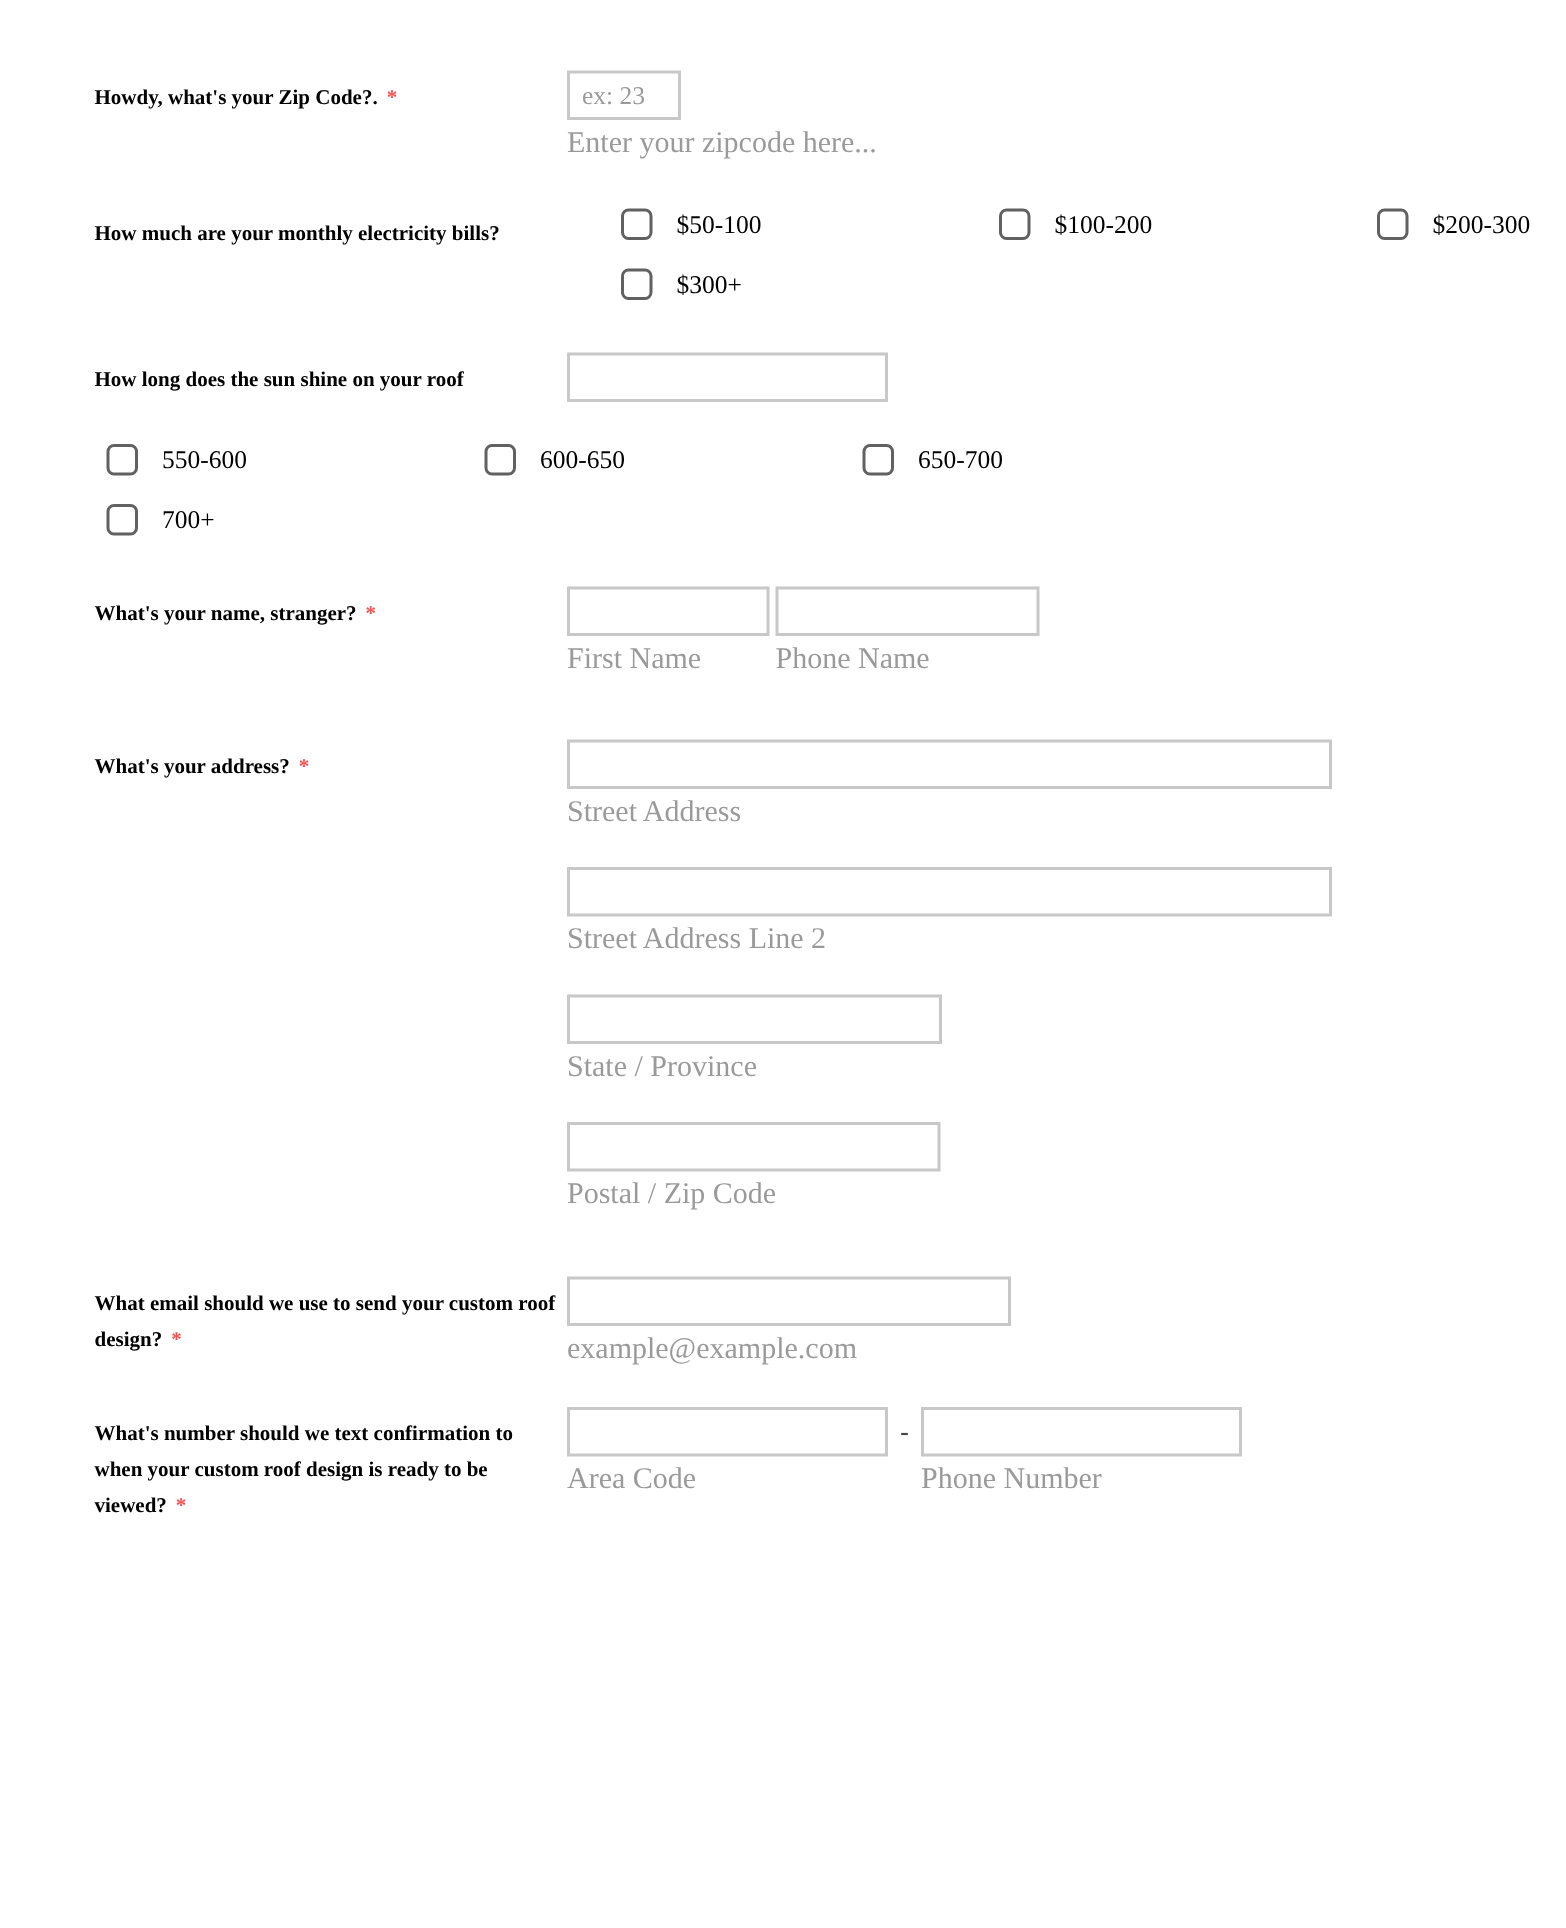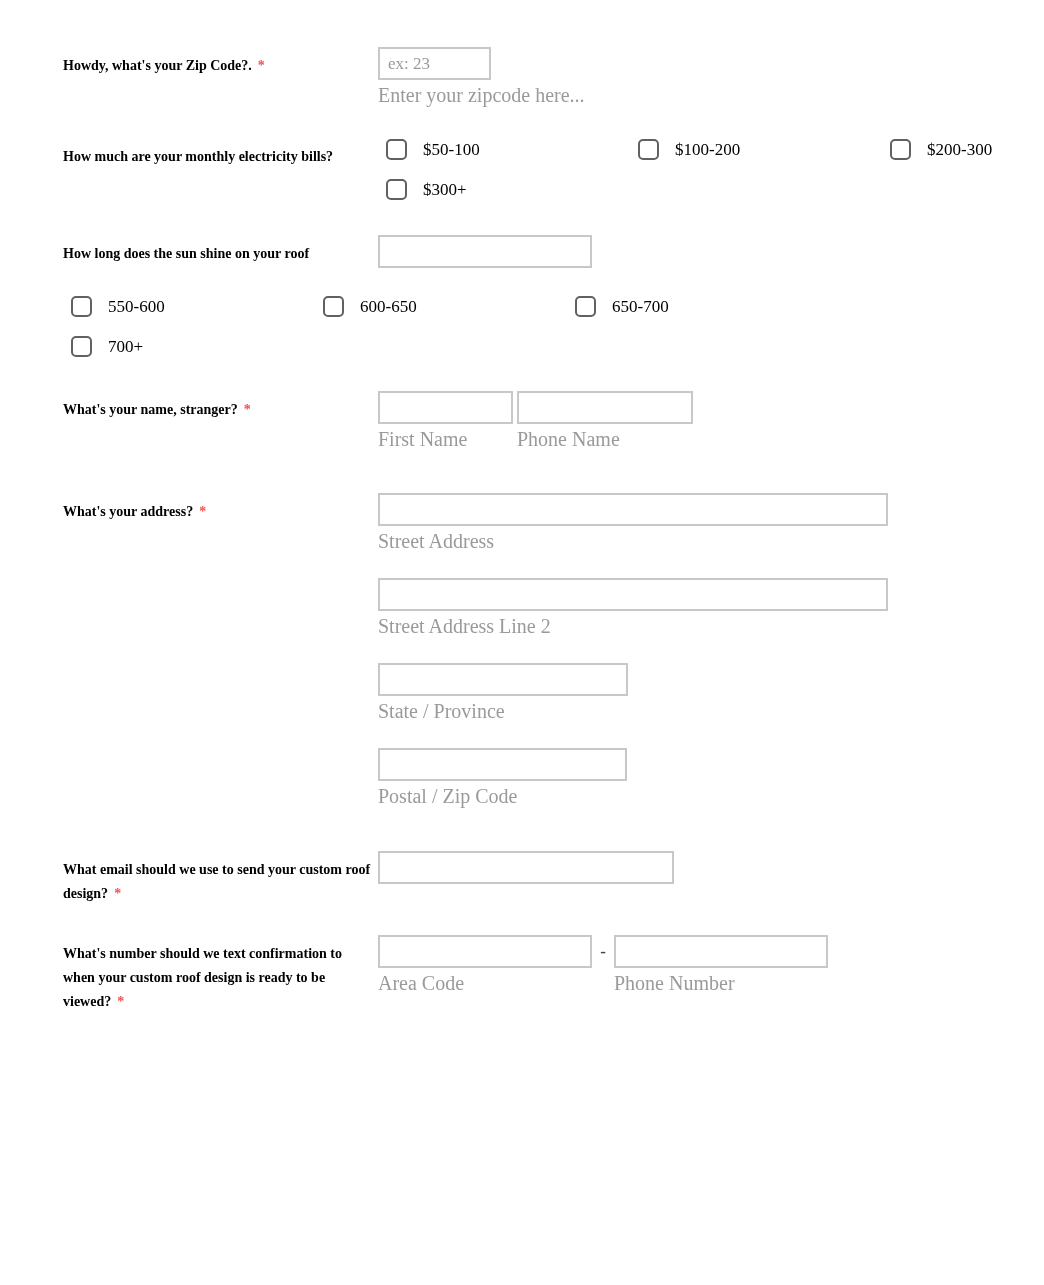--- a/index.html
+++ b/index.html
@@ -40,28 +40,28 @@
   .opt-label { margin-left: 16px; font-size: 17px; color: #000; white-space: nowrap; }
   .cols { display: flex; }
   .addr-sub { margin-bottom: 27px; }
   .addr-sub:last-child { margin-bottom: 0; }
   .dash {
     width: 22px; height: 33px; display: flex; align-items: center;
     justify-content: center; font-size: 17px; font-weight: bold; color: #444;
   }
   
   .row-zip    { margin-bottom: 33px; }
-  .row-bills  { margin-bottom: 35px; }
+  .row-bills  { margin-bottom: 35px; gap: 28px; }
   .row-sun    { margin-bottom: 27px; }
   .row-credit { margin-bottom: 34px; }
   .row-name   { margin-bottom: 44px; }
   .row-addr   { margin-bottom: 45px; }
   .row-email  { margin-bottom: 29px; }
   
-  .w-zip { width: 113px; height: 35px; }
+  .w-zip { width: 76px; height: 35px; }
   .w-sun { width: 214px; }
   .w-first { width: 135px; height: 34px; }
   .w-last { width: 176px; height: 34px; }
   .w-street { width: 510px; }
   .w-city { width: 249px; }
   .w-state { width: 250px; }
   .w-postal { width: 249px; }
   .w-email { width: 296px; }
   .w-area { width: 214px; }
   .w-phone { width: 214px; }
@@ -172,20 +172,21 @@
         <input class="txt w-postal" type="text" style="">
         <div class="sub">Postal / Zip Code</div>
       </div>
     </div>
   </div>
 
   <div class="row row-email">
     <div class="qlabel"><span>What email should we use to send your custom roof design?</span><span class="req">*</span></div>
     <div class="fields">
       <input class="txt w-email" type="text" style="">
+      <div class="sub">example@example.com</div>
     </div>
   </div>
 
   <div class="row">
     <div class="qlabel"><span>What's number should we text confirmation to when your custom roof design is ready to be viewed?</span><span class="req">*</span></div>
     <div class="fields">
       <div class="cols">
         <div>
           <input class="txt w-area" type="text" style="">
           <div class="sub">Area Code</div>

